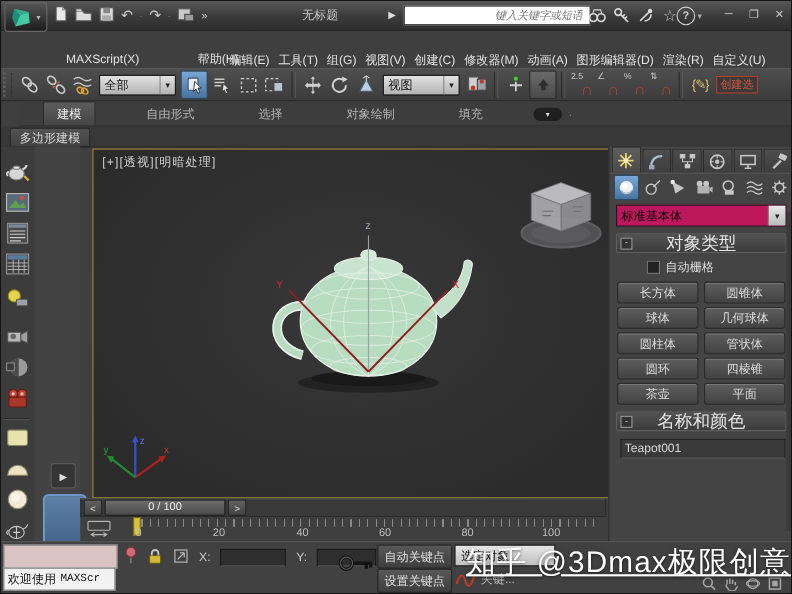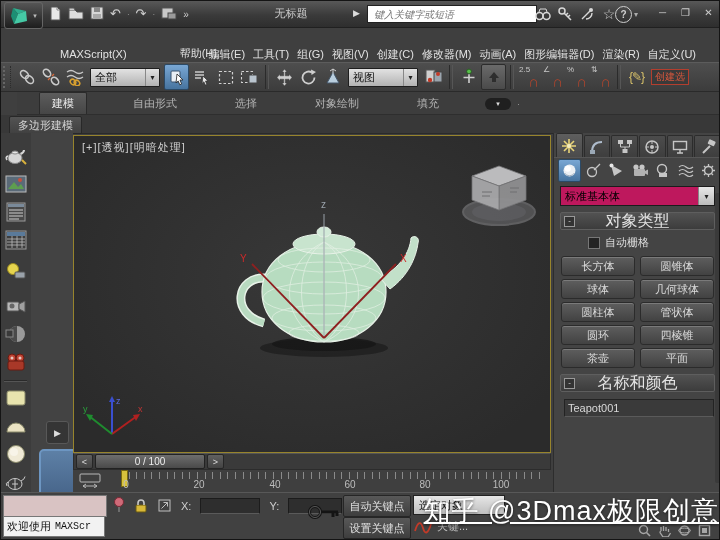--- a/index.html
+++ b/index.html
@@ -12,21 +12,21 @@
     background:linear-gradient(#585858,#3a3a3a 55%,#2e2e2e);border-bottom:1px solid #202020;}
   .logo{left:3px;top:1px;width:37px;height:25px;background:linear-gradient(#555,#1d1d1d);
     border:1px solid #666;border-radius:3px;display:flex;align-items:center;justify-content:center;}
   .qat{display:flex;align-items:center;gap:6px;left:48px;top:3px;height:20px;}
   .qat .g{color:#cfcfcf;font-size:13px;line-height:20px;}
   .qat .tiny{color:#9a9a9a;font-size:8px;}
   .wintitle{left:235px;top:5px;width:110px;text-align:center;color:#c8c8c8;font-size:11px;}
   .searchbox{left:366px;top:4px;width:160px;height:16px;background:#fff;border:1px solid #222;
     display:flex;align-items:center;padding:0 4px;}
   .searchbox input{border:none;outline:none;width:100%;font-style:italic;color:#888;
-    font-size:10px;background:transparent;font-family:"Liberation Sans",sans-serif;}
+    font-size:10px;background:transparent;font-family:"Liberation Sans",sans-serif;text-align:right;}
   .tbico{width:20px;height:18px;display:flex;align-items:center;justify-content:center;color:#d0d0d0;}
   .winctl{display:flex;gap:4px;left:652px;top:4px;}
   .winctl span{width:19px;height:15px;display:flex;align-items:center;justify-content:center;
     color:#ccc;font-size:10px;border-radius:2px;}
   
   .menurow1{left:40px;top:26px;width:645px;height:18px;display:flex;justify-content:flex-end;
     align-items:center;padding:0 14px;margin-top:18px;}
   .menurow2{left:55px;top:44px;height:17px;display:flex;gap:45px;align-items:center;}
   .menu-item{color:#e2e2e2;font-size:11px;cursor:default;padding:1px 4px;}
   
@@ -62,21 +62,21 @@
   .leftstrip{left:0;top:132px;width:30px;height:360px;background:#3c3c3c;border-right:1px solid #2e2e2e;}
   .lico{position:absolute;left:3px;width:24px;height:24px;display:flex;align-items:center;justify-content:center;}
   .lhr{position:absolute;left:3px;width:23px;border-top:1px solid #2a2a2a;border-bottom:1px solid #555;}
   .gapcol{left:30px;top:132px;width:42px;height:360px;background:#434343;}
   .expbtn{position:absolute;left:15px;top:288px;width:21px;height:21px;background:#353535;
     border:1px solid #585858;border-radius:3px;color:#ddd;font-size:9px;display:flex;
     align-items:center;justify-content:center;}
   .bluebtn{position:absolute;left:8px;top:316px;width:36px;height:44px;border:2px solid #6d96c2;
     background:linear-gradient(#5d7florida,#4a6a8c);background:linear-gradient(#5d80a6,#47658a);border-radius:5px;}
   
-  .viewport{left:72px;top:134px;width:478px;height:318px;background:
+  .viewport{left:83px;top:134px;width:478px;height:318px;background:
     radial-gradient(ellipse at 50% 45%,#383838,#2b2b2b 85%);border:1px solid #97842c;box-sizing:border-box;}
   .vplabel{position:absolute;left:8px;top:4px;color:#d0d0d0;font-size:11px;letter-spacing:1px;}
   
   .cpanel{left:552px;top:132px;width:168px;height:360px;background:#444;border-left:1px solid #2d2d2d;box-sizing:border-box;}
   .cptabs{display:flex;height:24px;align-items:flex-end;padding-left:2px;gap:1px;}
   .cptab{width:25px;height:21px;display:flex;align-items:center;justify-content:center;
     background:linear-gradient(#4c4c4c,#3e3e3e);border:1px solid #2c2c2c;border-bottom:none;border-radius:2px 2px 0 0;}
   .cptab.active{background:linear-gradient(#5e5e5e,#4b4b4b);height:23px;}
   .cpsub{display:flex;height:25px;align-items:center;padding-left:4px;gap:2px;border-top:1px solid #555;}
   .cpsubico{width:21px;height:21px;display:flex;align-items:center;justify-content:center;border-radius:2px;}

